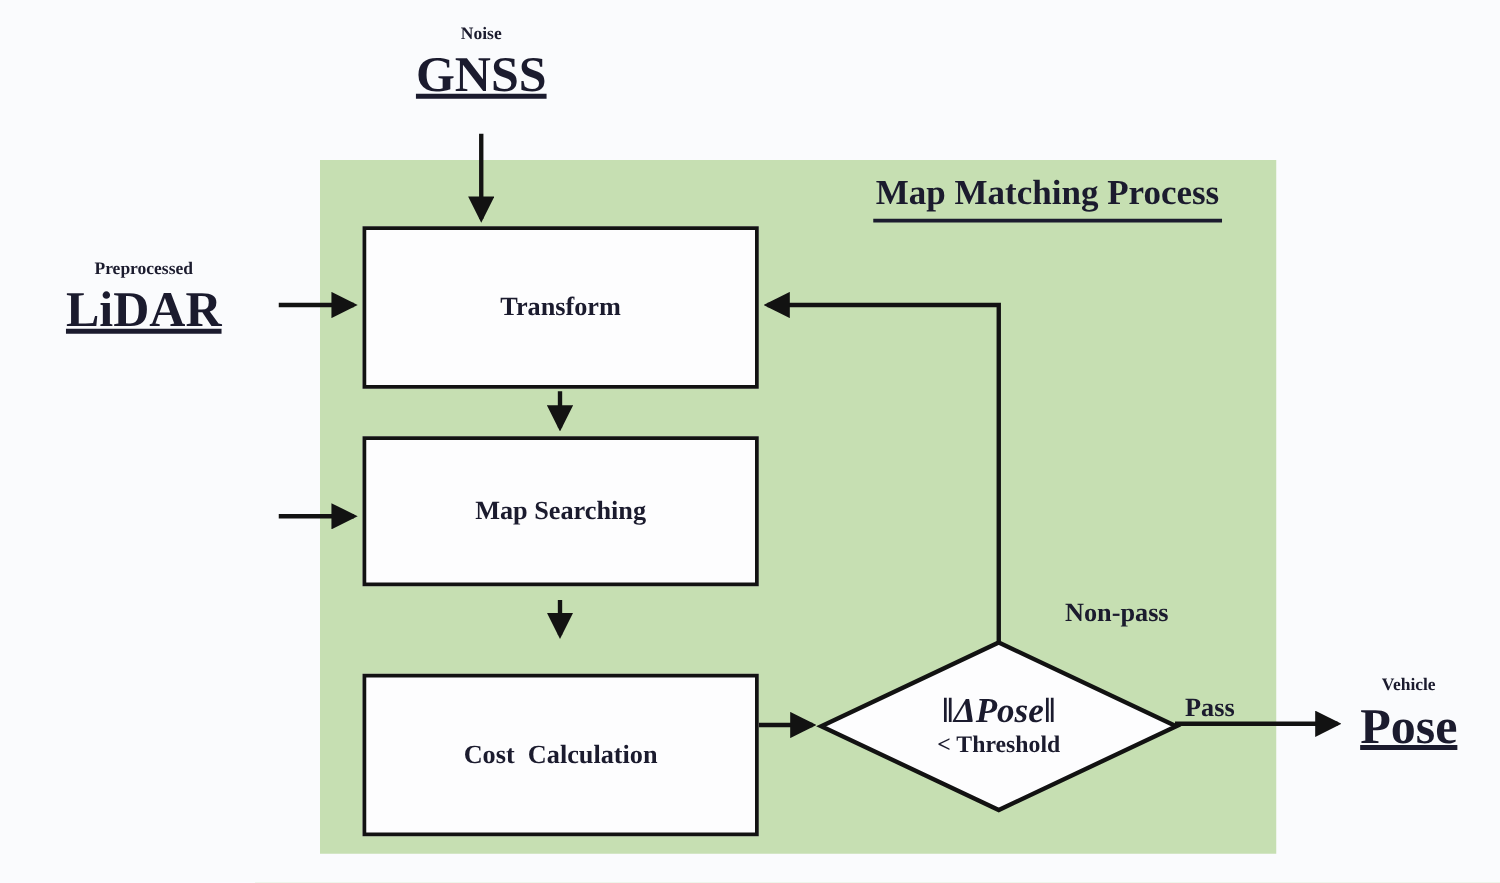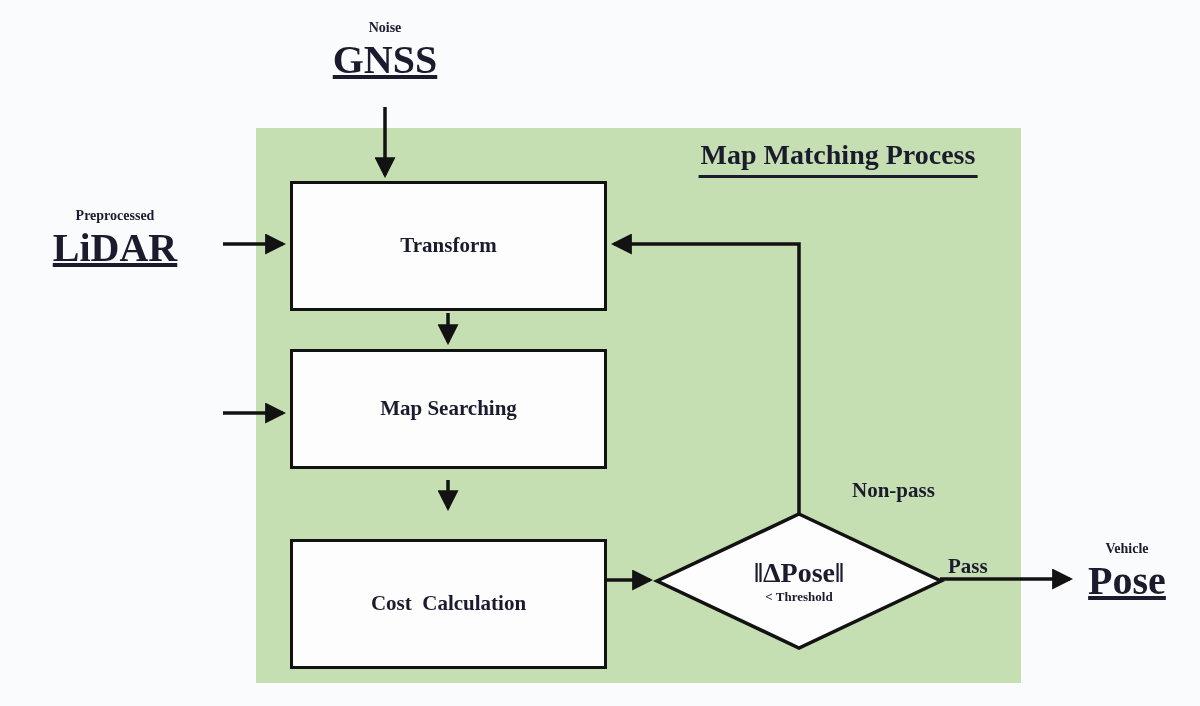--- a/index.html
+++ b/index.html
@@ -92,26 +92,26 @@
   .decision-text{
     position:absolute;
     left:799px;top:581px;
     transform:translate(-50%,-50%);
     text-align:center;
     color:var(--text-dark);
     white-space:nowrap;
   }
   .decision-text .expr{
     display:block;
-    font-size:28px;font-weight:bold;
+    font-size:28px;font-weight:bold;font-style:italic;
     line-height:1.1;
   }
   .decision-text .cond{
     display:block;
-    font-size:13px;font-weight:bold;
+    font-size:19px;font-weight:bold;
     line-height:1.2;
   }
 </style>
 </head>
 <body>
 
 <div class="canvas">
 
   <div class="panel"></div>
 

